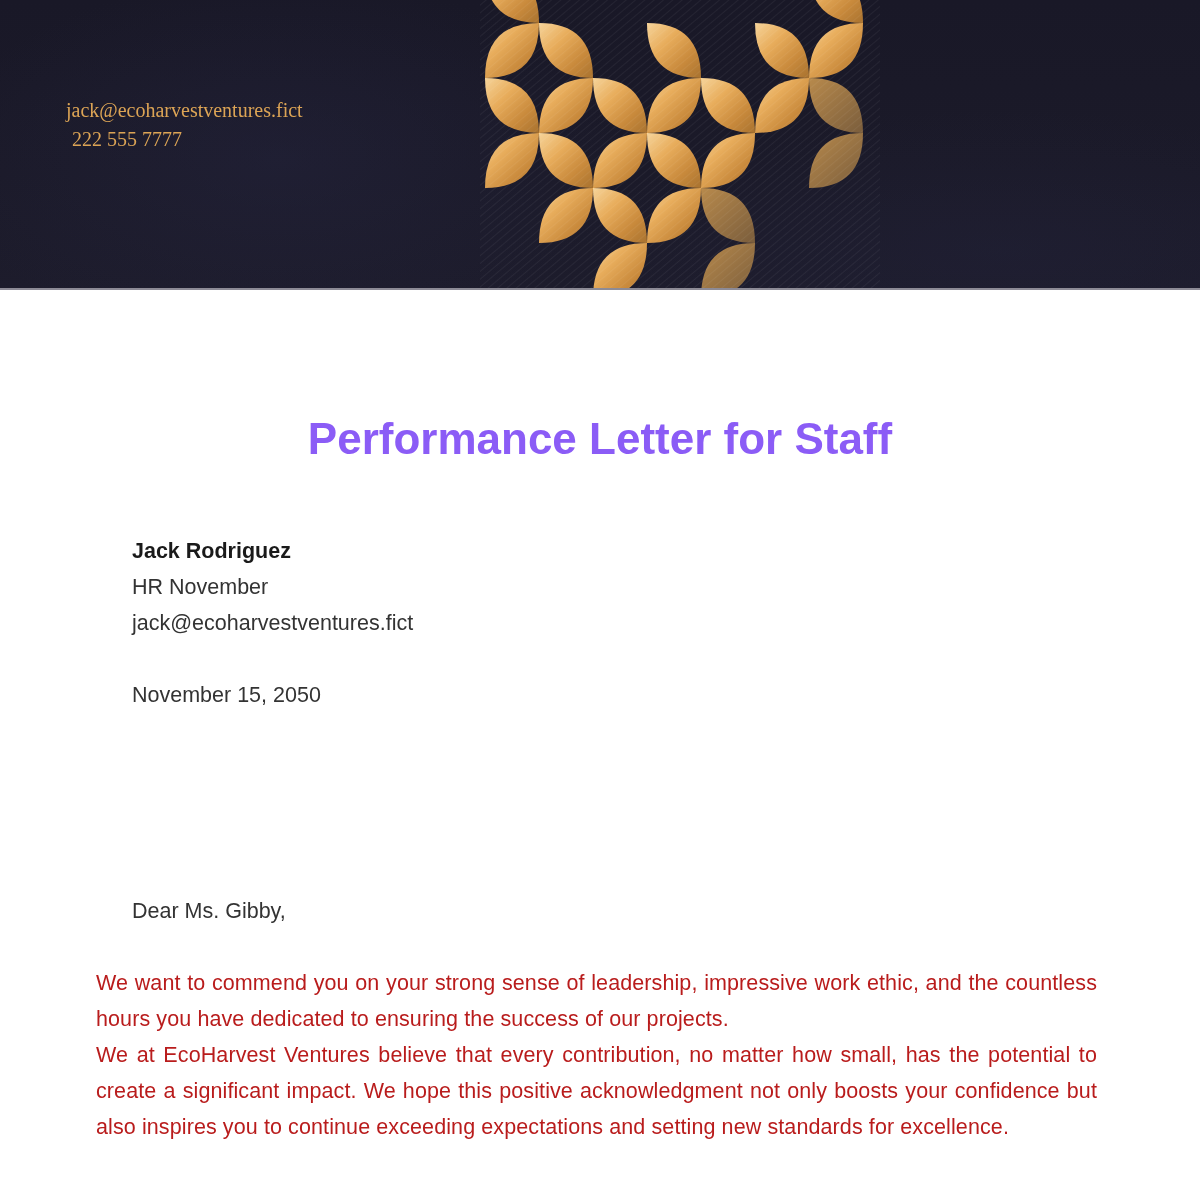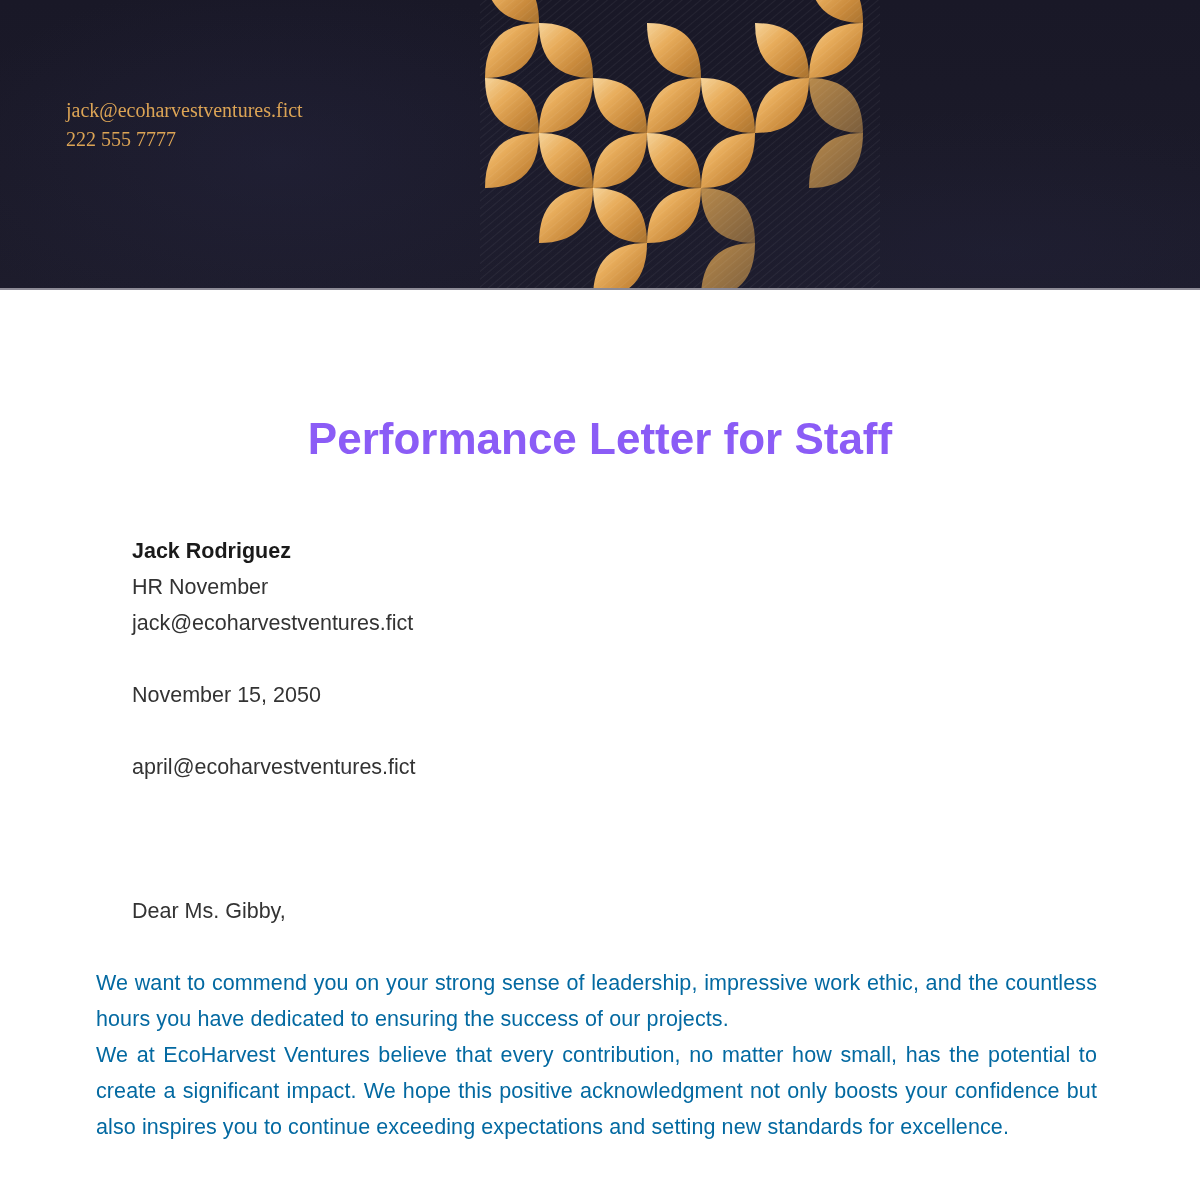--- a/index.html
+++ b/index.html
@@ -38,21 +38,21 @@
   }
   .contact-line {
     position: absolute;
     left: 66px;
     font-family: "Liberation Serif", "DejaVu Serif", serif;
     font-size: 20px;
     color: #dca455;
     white-space: nowrap;
   }
   .contact-email { top: 99px; }
-  .contact-phone { top: 128px; }
+  .contact-phone { top: 128px; margin-left: 6px; }
   .pattern {
     position: absolute;
     left: 0; top: 0;
     width: 1200px; height: 290px;
   }
   .title {
     position: absolute;
     left: 0; top: 414px;
     width: 1200px;
     text-align: center;
@@ -73,21 +73,21 @@
   .sender { top: 533px; }
   .date { top: 677px; }
   .recipient { top: 749px; }
   .salutation { top: 893px; }
   .body-para {
     position: absolute;
     left: 96px; top: 965px;
     width: 1001px;
     font-size: 21.5px;
     line-height: 36px;
-    color: #0369a1;
+    color: #b91c1c;
     text-align: justify;
     letter-spacing: 0.1px;
   }
   .body-para .sent { display: block; text-align: justify; text-align-last: left; }
 </style>
 </head>
 <body>
 
 <div class="header">
   <svg class="pattern" width="1200" height="290" viewBox="0 0 1200 290" xmlns="http://www.w3.org/2000/svg">
@@ -158,21 +158,20 @@
   <span class="line bold">Jack Rodriguez</span>
   <span class="line">HR November</span>
   <span class="line">jack@ecoharvestventures.fict</span>
 </div>
 
 <div class="block date">
   <span class="line">November 15, 2050</span>
 </div>
 
 <div class="block recipient">
-  <span class="line">april@ecoharvestventures.fict</span>
 </div>
 
 <div class="block salutation">
   <span class="line">Dear Ms. Gibby,</span>
 </div>
 
 <div class="body-para">
   <span class="sent">We want to commend you on your strong sense of leadership, impressive work ethic, and the countless hours you have dedicated to ensuring the success of our projects.</span>
   <span class="sent">We at EcoHarvest Ventures believe that every contribution, no matter how small, has the potential to create a significant impact. We hope this positive acknowledgment not only boosts your confidence but also inspires you to continue exceeding expectations and setting new standards for excellence.</span>
 </div>

